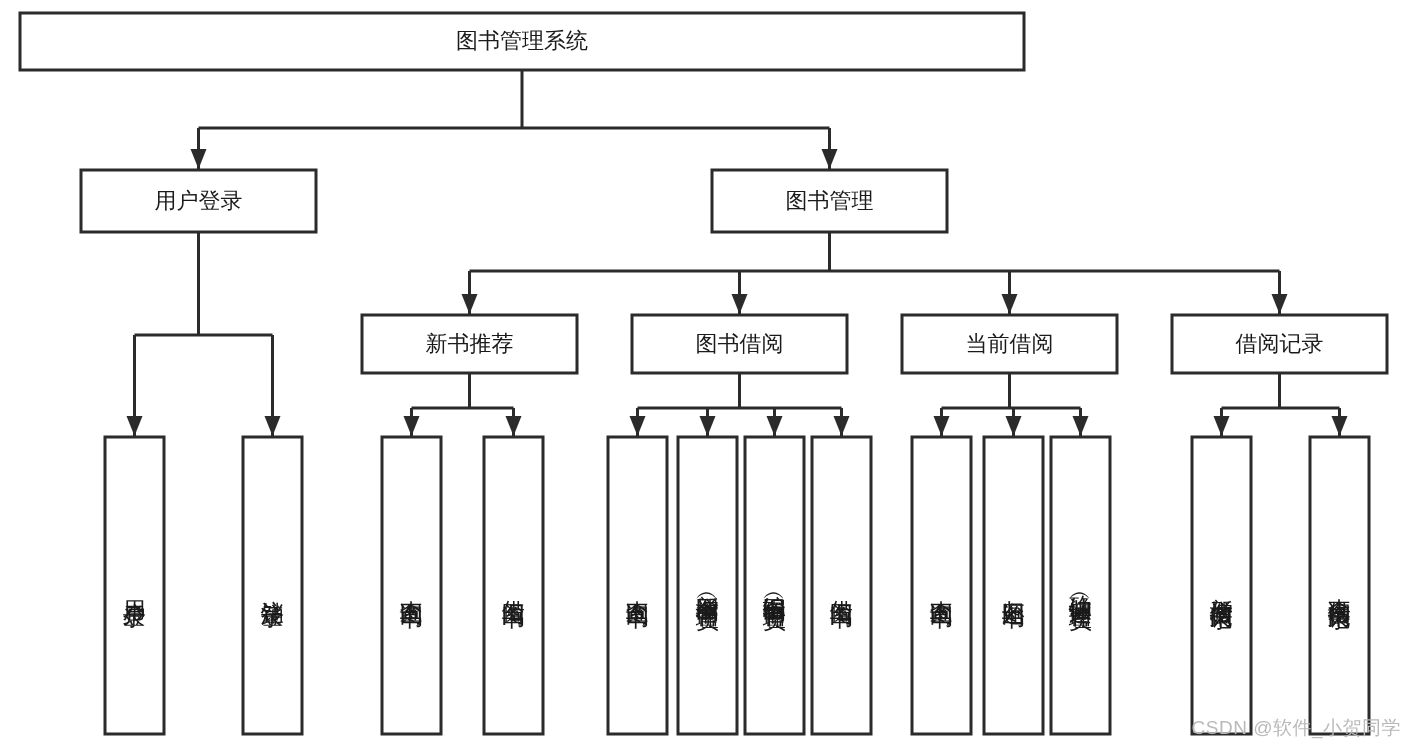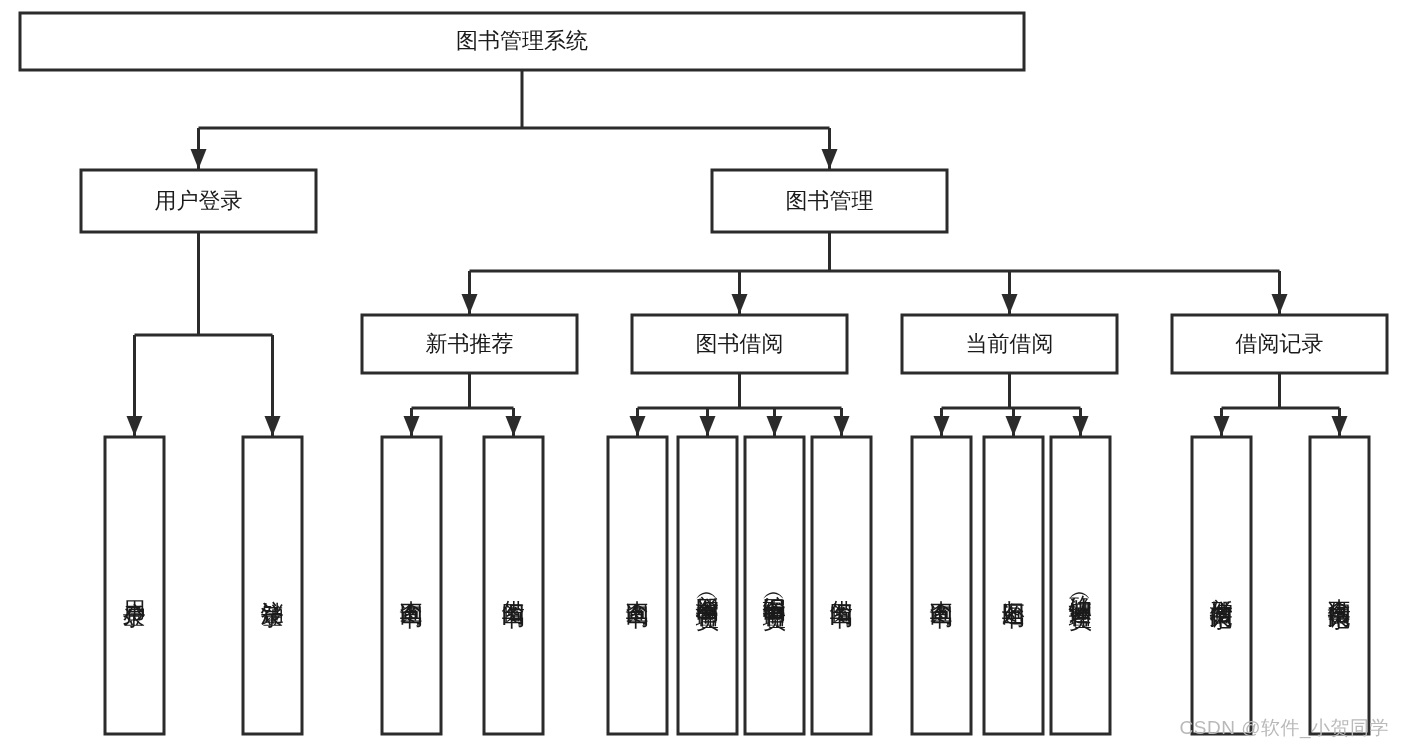--- a/index.html
+++ b/index.html
@@ -56,21 +56,21 @@
     letter-spacing: 2px;
     display: flex;
     align-items: center;
     justify-content: center;
     text-align: center;
     white-space: nowrap;
     pointer-events: none;
   }
   .watermark {
     position: absolute;
-    right: 16px;
+    right: 4px;
     bottom: 6px;
     font-family: "Liberation Sans", "DejaVu Sans", sans-serif;
     font-size: 19px;
     color: #b9b9b9;
     white-space: nowrap;
     letter-spacing: 0.5px;
   }
 </style>
 </head>
 <body>

